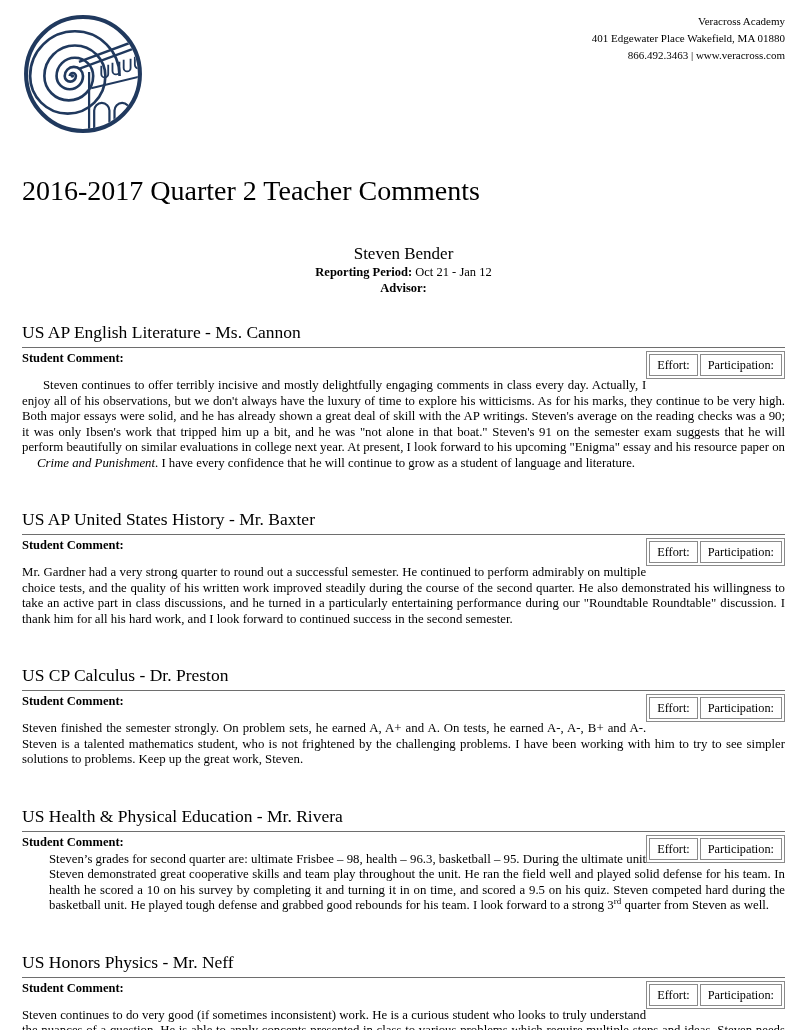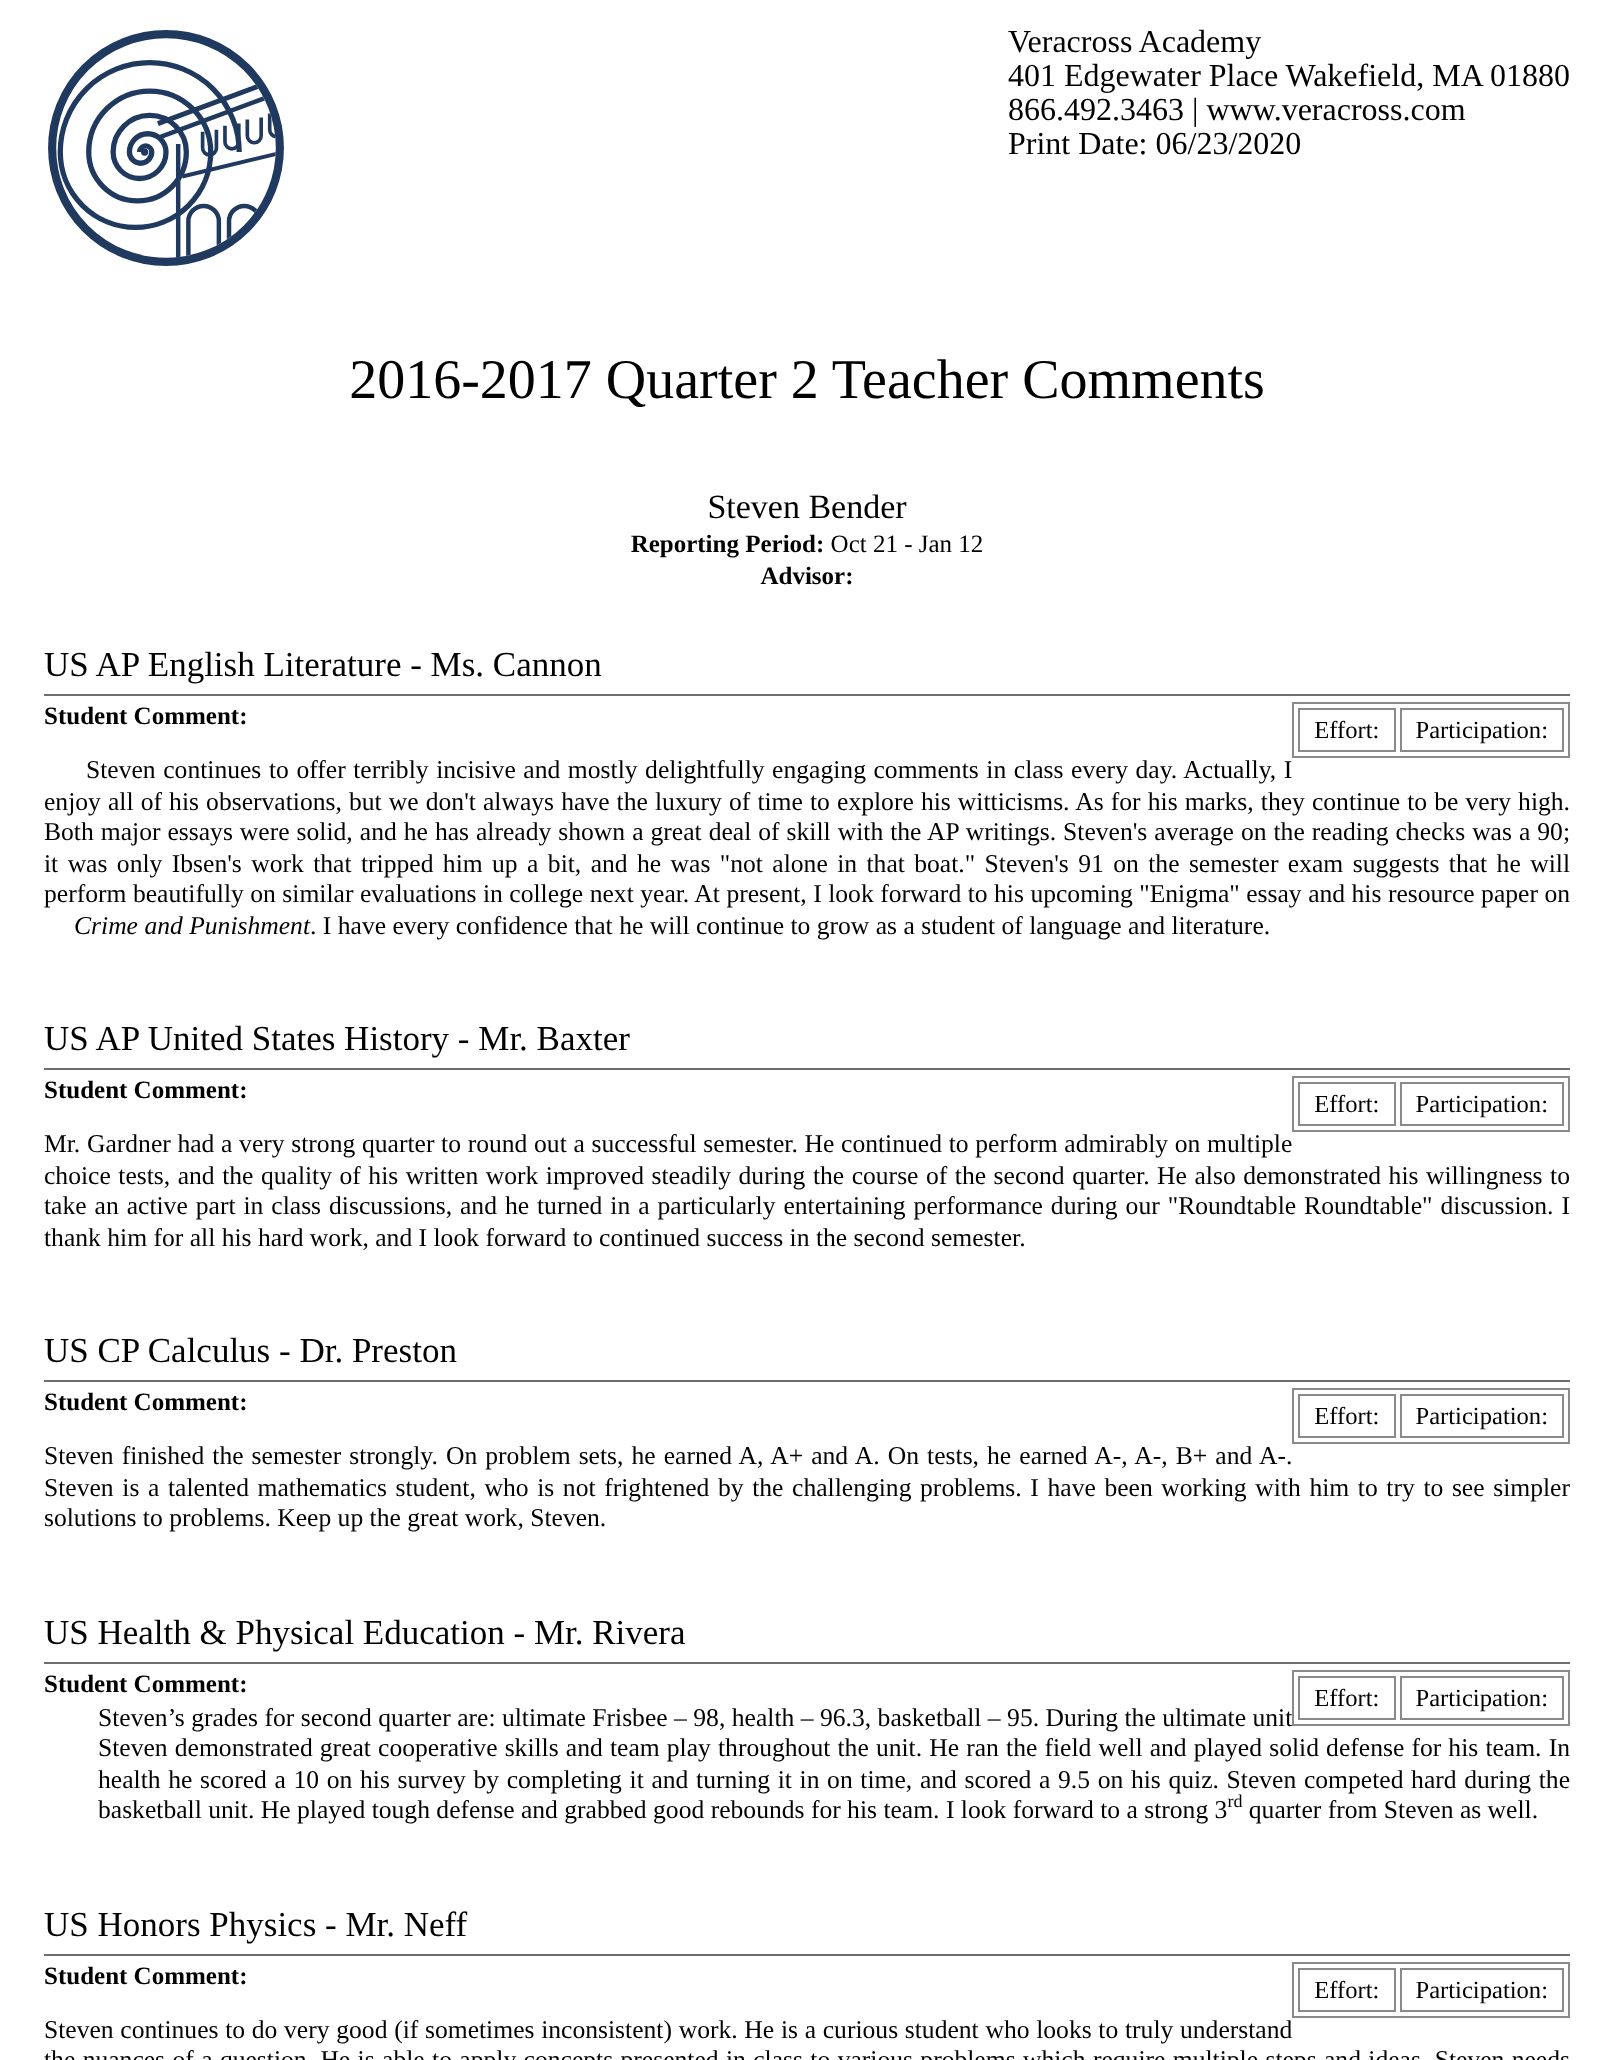--- a/index.html
+++ b/index.html
@@ -6,24 +6,24 @@
   body{
     width:800px;height:1030px;overflow:hidden;
     font-family:"Liberation Serif","DejaVu Serif",serif;
     color:#000;
   }
   .page{padding:13px 15px 0 22px;}
 
   
   .header{display:flex;align-items:flex-start;height:122px;}
   .logo{width:122px;height:122px;flex:0 0 auto;}
-  .header-info{margin-left:auto;font-size:16px;line-height:17px;}
+  .header-info{margin-left:auto;text-align:right;font-size:11px;line-height:17px;}
 
   
-  .report-title{margin-top:40px;text-align:center;font-size:28px;font-weight:normal;}
+  .report-title{margin-top:40px;font-size:28px;font-weight:normal;}
 
   
   .student{margin-top:36px;text-align:center;}
   .student-name{font-size:17px;line-height:22px;}
   .student-meta{font-size:12.5px;line-height:15.5px;}
   .student-meta b{font-weight:bold;}
 
   
   .sections{margin-top:26px;}
   .course-section{clear:both;margin-top:38px;}
@@ -77,21 +77,20 @@
         <path d="M91 120 V96 a7.5 7.5 0 0 1 15 0 V120" stroke-width="2.2"></path>
       </g>
 
       <path stroke-width="2.6" d="M96 62 A44 44 0 0 0 8 62 A37 37 0 0 0 82 62 A30 30 0 0 0 22 62 A24 24 0 0 0 70 62 A18 18 0 0 0 34 62 A13 13 0 0 0 60 62 A9 9 0 0 0 42 62 A5.5 5.5 0 0 0 53 62 A3 3 0 0 0 47 62"></path>
       <circle cx="49.5" cy="62" r="1.8" fill="#20395e" stroke="none"></circle>
     </svg>
     <div class="header-info">
       <div>Veracross Academy</div>
       <div>401 Edgewater Place Wakefield, MA 01880</div>
       <div>866.492.3463 | www.veracross.com</div>
-      <div>Print Date: 06/23/2020</div>
     </div>
   </div>
 
   <h1 class="report-title">2016-2017 Quarter 2 Teacher Comments</h1>
 
   <div class="student">
     <div class="student-name">Steven Bender</div>
     <div class="student-meta">
       <b>Reporting Period:</b>
       <span>Oct 21 - Jan 12</span>

